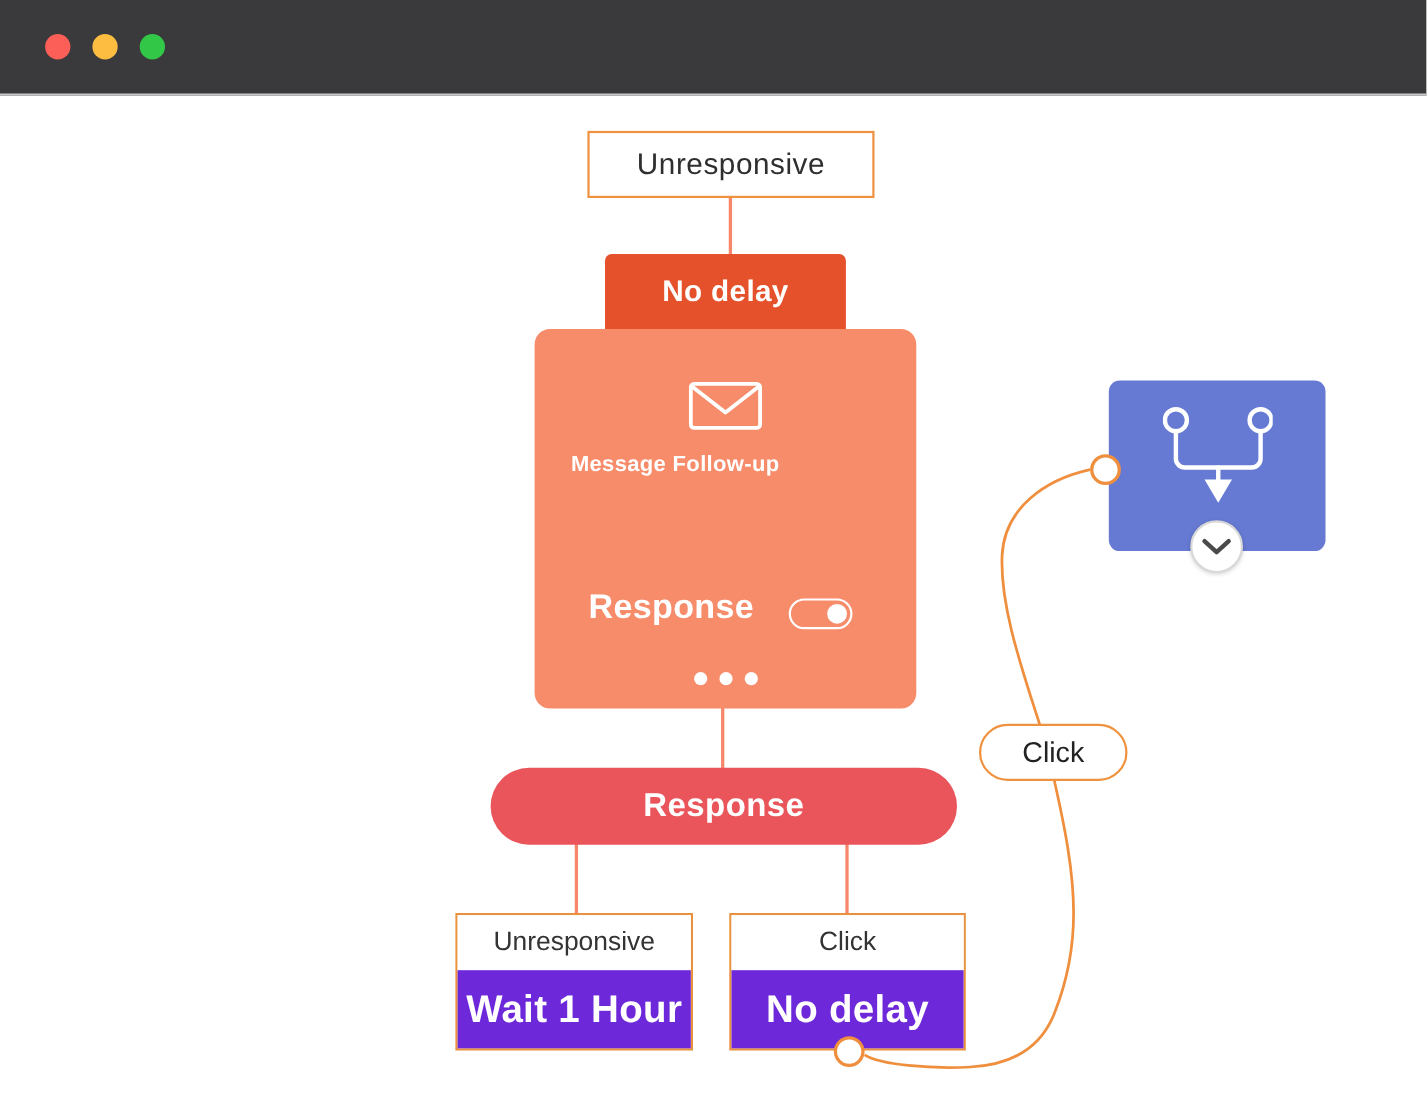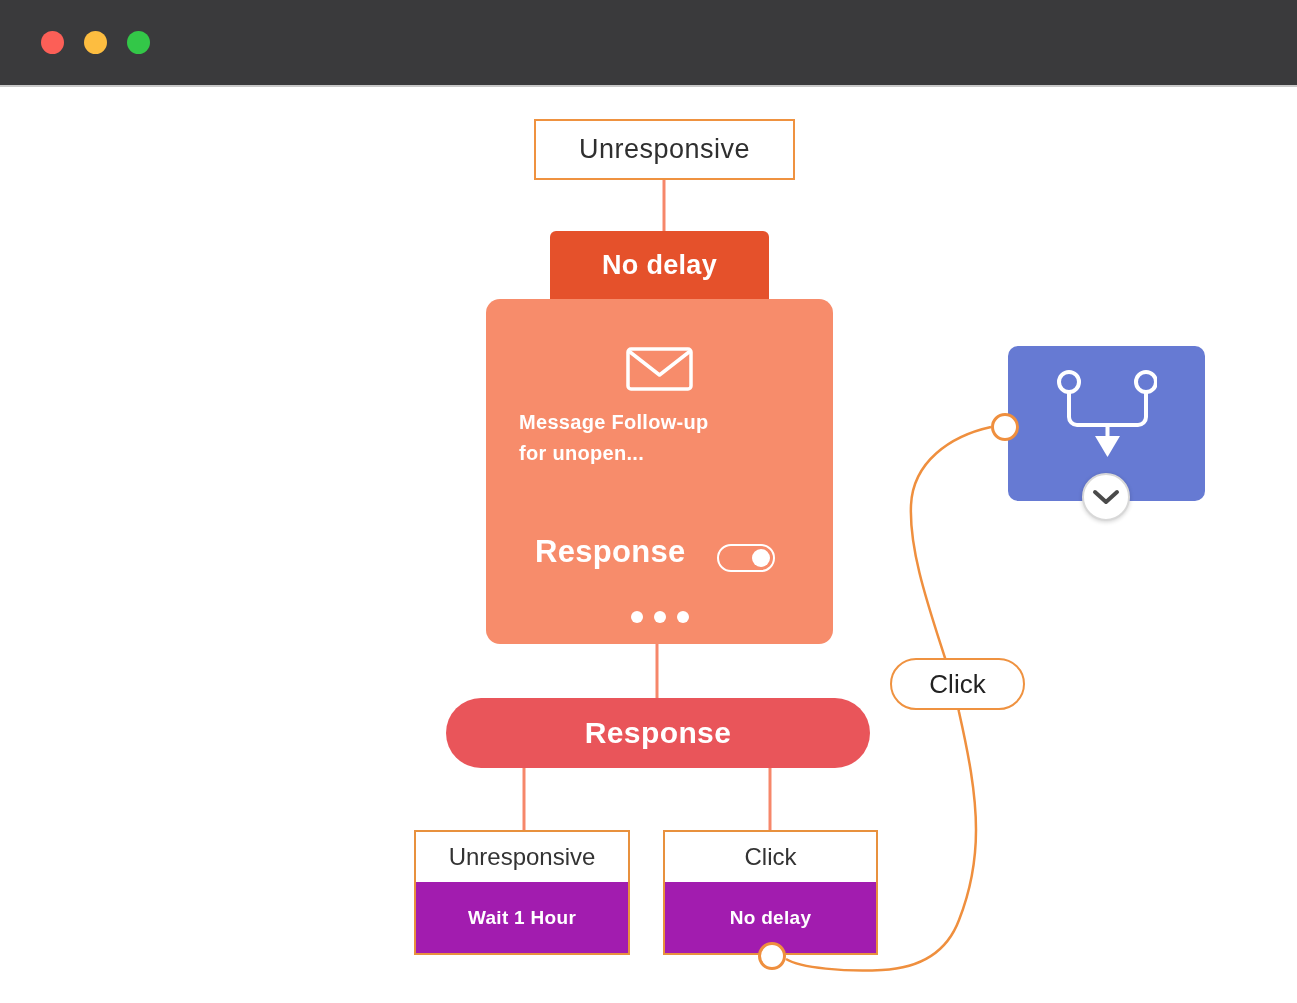--- a/index.html
+++ b/index.html
@@ -74,21 +74,21 @@
 
   .branch-box { border:2px solid #e8913e; background:#ffffff; height:125px; }
   .branch-left  { left:414px; top:830px; width:216px; }
   .branch-right { left:663px; top:830px; width:215px; }
   .branch-cond {
     height:50px; display:flex; align-items:center; justify-content:center;
     font-size:24px; color:#333333; background:#ffffff;
   }
   .branch-delay {
     height:71px; display:flex; align-items:center; justify-content:center;
-    background:#a21caf; color:#ffffff; font-size:19px; font-weight:700; letter-spacing:.3px;
+    background:#6d28d9; color:#ffffff; font-size:35px; font-weight:700; letter-spacing:.3px;
   }
 
   .click-pill {
     left:890px; top:658px; width:135px; height:52px;
     background:#ffffff; border:2px solid #ef9240; border-radius:26px;
     font-size:26px; color:#222222; z-index:3;
   }
 
   .merge-node {
     left:1008px; top:346px; width:197px; height:155px;
@@ -143,21 +143,20 @@
     <span>No delay</span>
   </div>
 
   <div class="node message-card">
     <svg class="envelope" width="67" height="44" viewBox="0 0 67 44">
       <rect x="2" y="2" width="63" height="40" rx="3" fill="none" stroke="#ffffff" stroke-width="3.5"></rect>
       <polyline points="4,5 33.5,28 63,5" fill="none" stroke="#ffffff" stroke-width="3.5" stroke-linecap="round" stroke-linejoin="round"></polyline>
     </svg>
     <div class="card-title">
       <div>Message Follow-up</div>
-      <div>for unopen...</div>
     </div>
     <div class="card-toggle-label">Response</div>
     <div class="toggle">
       <span class="toggle-knob"></span>
     </div>
     <div class="card-dots">
       <span class="dot"></span>
       <span class="dot"></span>
       <span class="dot"></span>
     </div>

